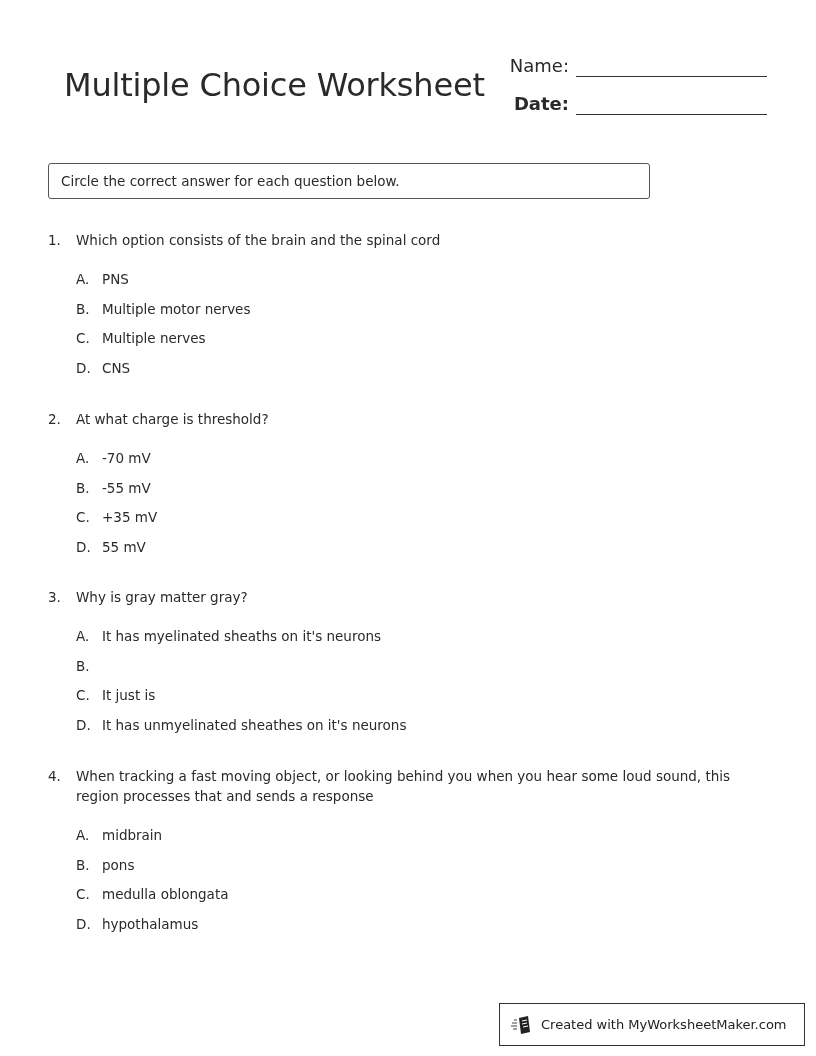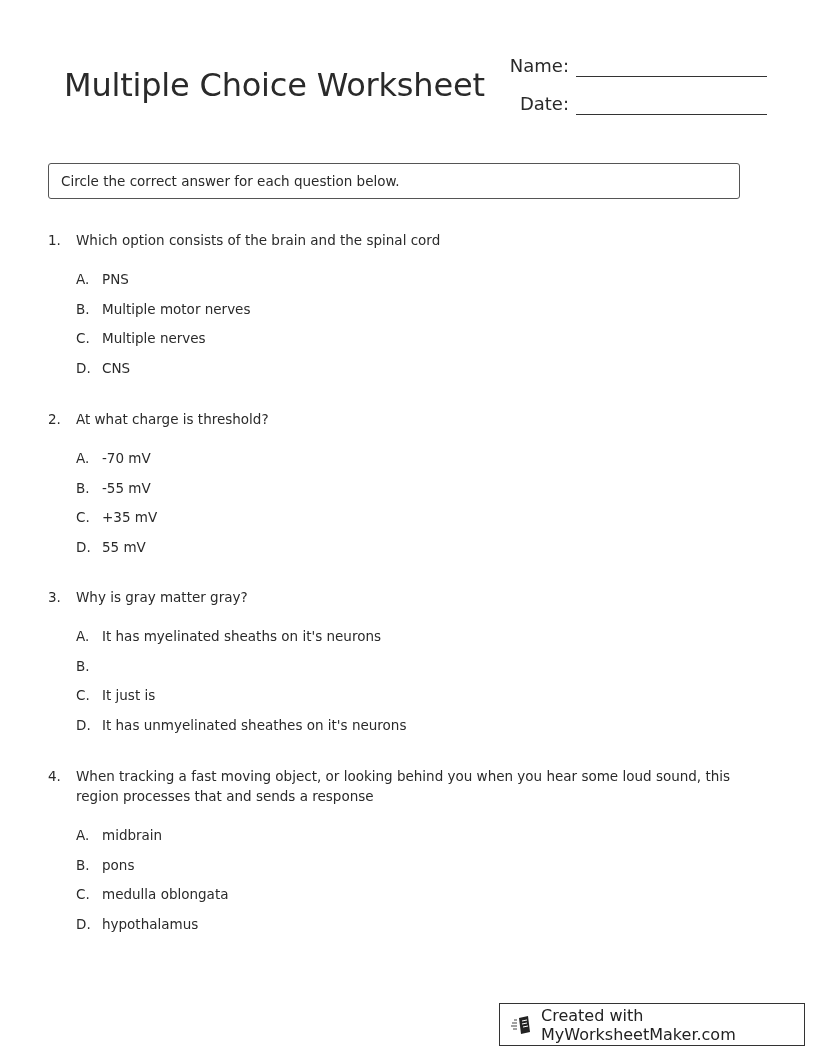--- a/index.html
+++ b/index.html
@@ -39,27 +39,27 @@
       width: 70px;
       margin-right: 7px;
       line-height: 22px;
     }
     .field-line {
       width: 191px;
       border-bottom: 1px solid #333;
       height: 20px;
     }
     .field-name { left: 499px; top: 55px; }
-    .field-date { left: 499px; top: 93px; }
+    .field-date { left: 499px; top: 93px; font-weight: bold; }
 
     .instructions {
       position: absolute;
       left: 48px;
       top: 163px;
-      width: 692px;
+      width: 602px;
       height: 36px;
       border: 1px solid #555;
       border-radius: 3px;
       box-sizing: border-box;
       padding-left: 12px;
       display: flex;
       align-items: center;
       font-size: 13.5px;
       color: #2a2a2a;
     }
@@ -102,21 +102,21 @@
       position: absolute;
       left: 499px;
       top: 1003px;
       width: 306px;
       height: 43px;
       border: 1.5px solid #333;
       box-sizing: border-box;
       display: flex;
       align-items: center;
       padding-left: 11px;
-      font-size: 16px;
+      font-size: 13px;
       color: #222;
     }
     .logo-icon {
       width: 22px;
       height: 20px;
       margin-right: 8px;
       flex: none;
     }
   </style>
 </head>

